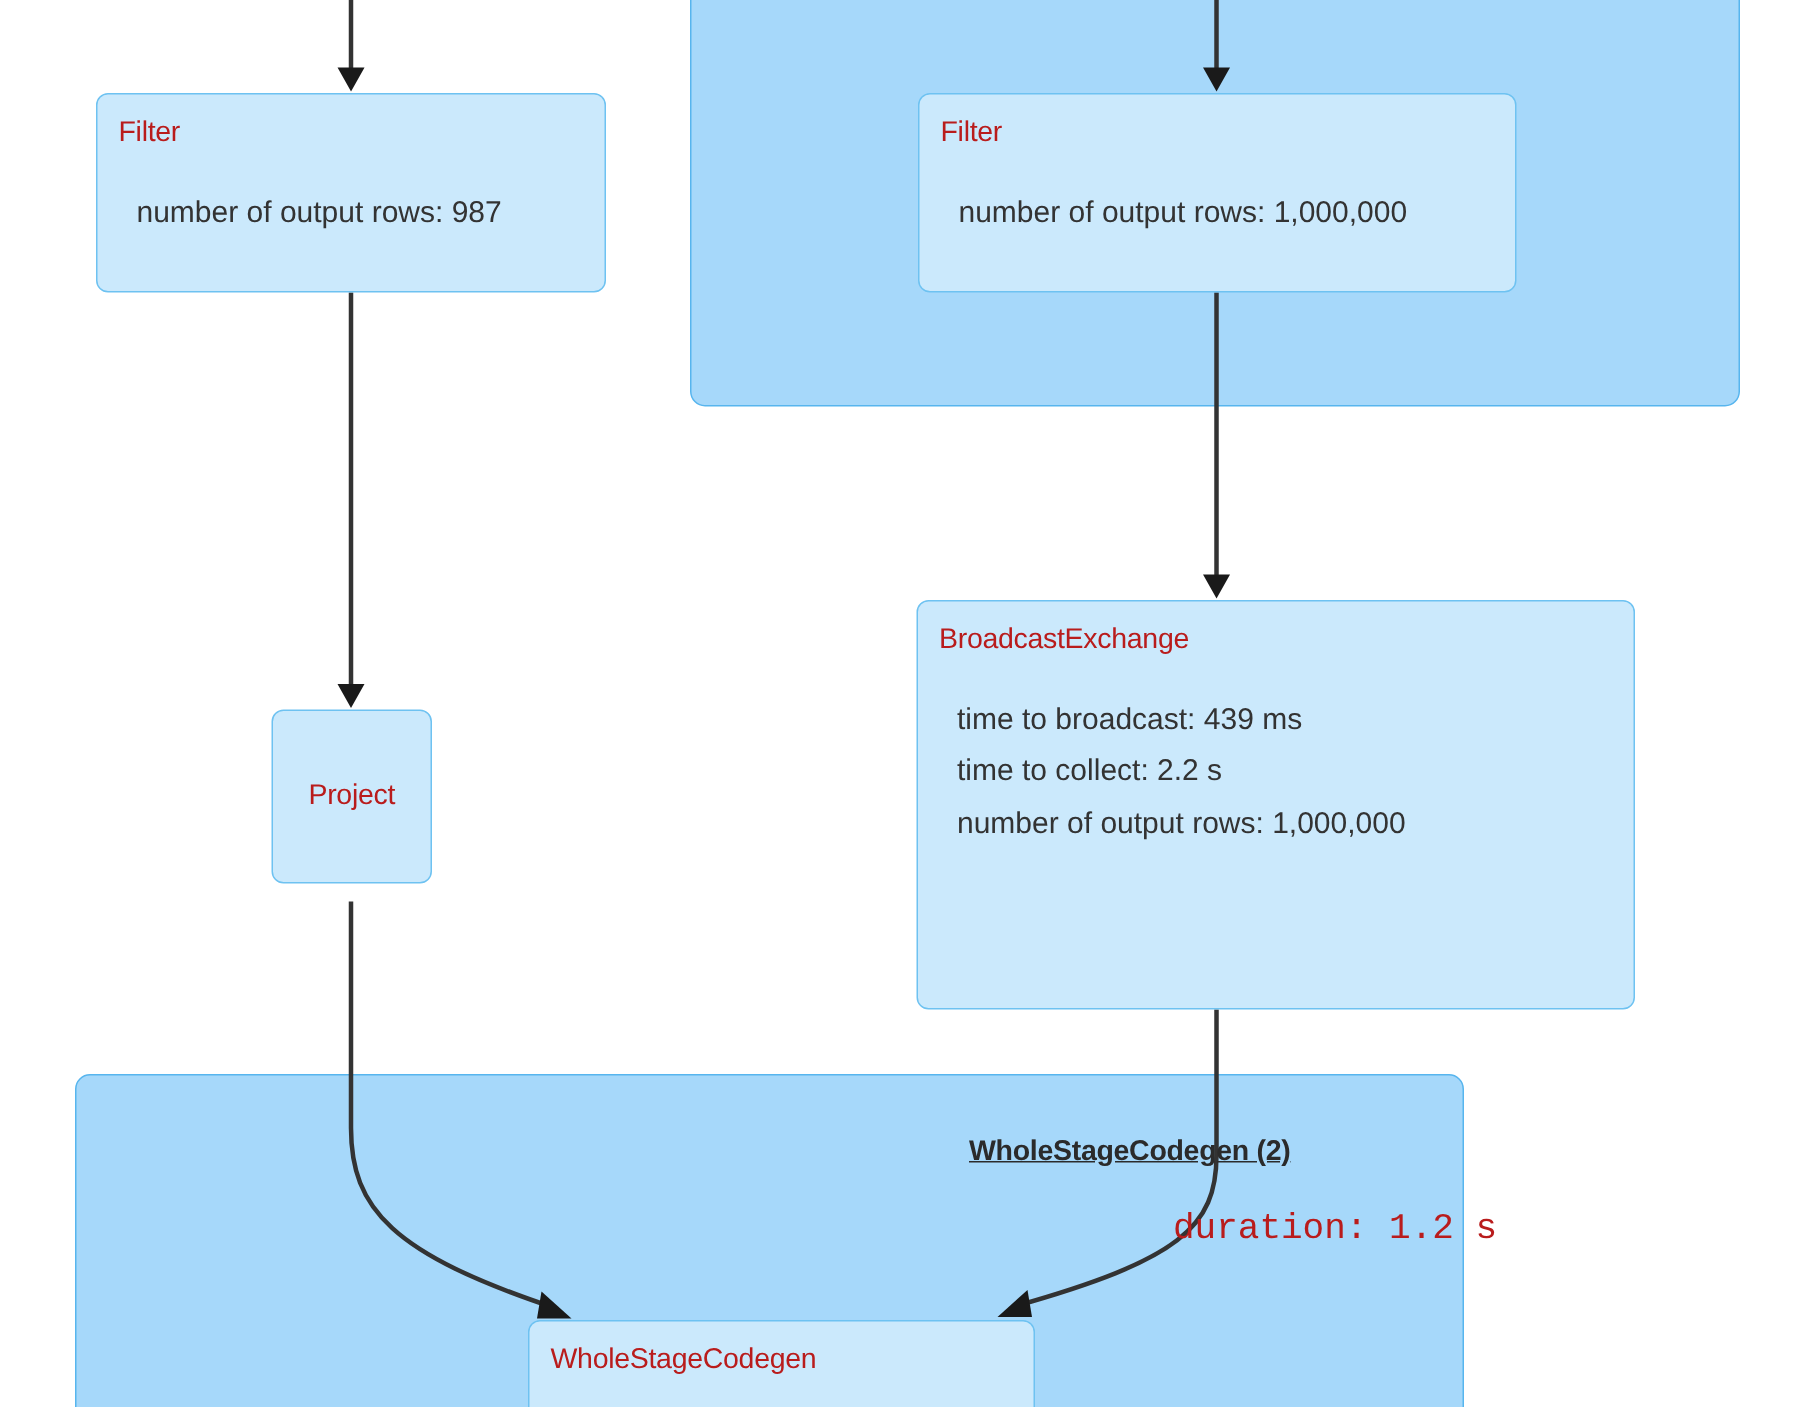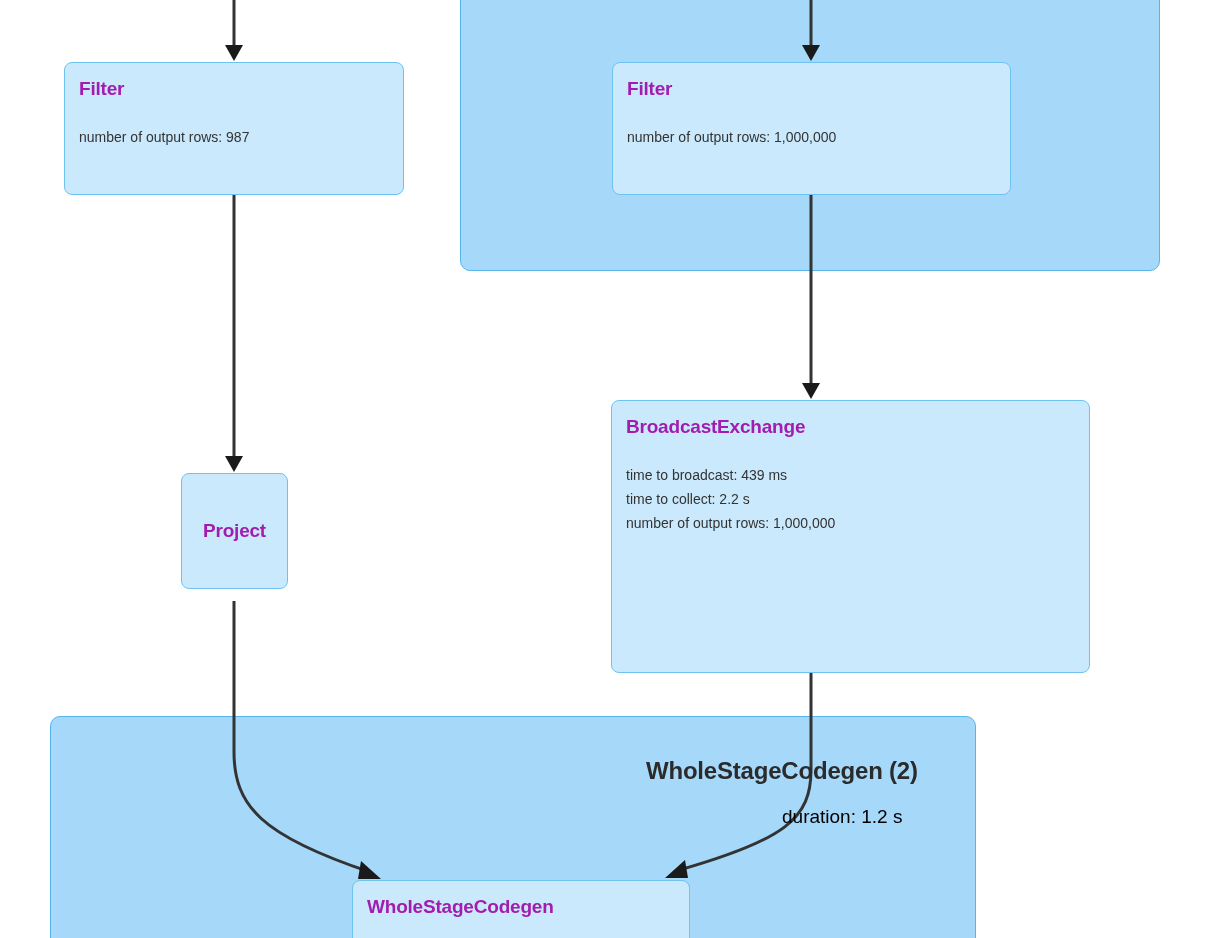--- a/index.html
+++ b/index.html
@@ -50,57 +50,60 @@
   .cluster {
     position: absolute;
     background: #a6d8fa;
     border: 1.5px solid #57b5ee;
     border-radius: 10px;
     z-index: 0;
   }
   .cluster-label {
     position: absolute;
     font-weight: bold;
-    font-size: 24px;
+    font-size: 19px;
     color: #2b2b2b;
     letter-spacing: -0.2px;
     white-space: nowrap;
+    text-decoration: underline;
   }
   .cluster-metric {
     position: absolute;
-    font-size: 19px;
-    color: #000000;
-    white-space: nowrap;
+    font-size: 24px;
+    color: #b91c1c;
+    white-space: nowrap;
+    font-family: Liberation Mono, monospace;
   }
 
   
   .node {
     position: absolute;
     background: #cbe9fc;
     border: 1.5px solid #6ec2f1;
     border-radius: 8px;
     z-index: 2;
     padding: 14px 14px 12px 14px;
   }
   .node-title {
-    font-weight: bold;
+    font-weight: normal;
     font-size: 19px;
-    color: #a21caf;
+    color: #b91c1c;
     letter-spacing: -0.2px;
     white-space: nowrap;
     line-height: 1.25;
   }
   .node-metrics {
     margin-top: 24px;
   }
   .node-metric {
-    font-size: 14px;
+    font-size: 20px;
     color: #333333;
     white-space: nowrap;
     line-height: 1.72;
+    margin-left: 12px;
   }
 
   
   .node.centered {
     display: flex;
     align-items: center;
     justify-content: center;
     padding: 0;
   }
 

